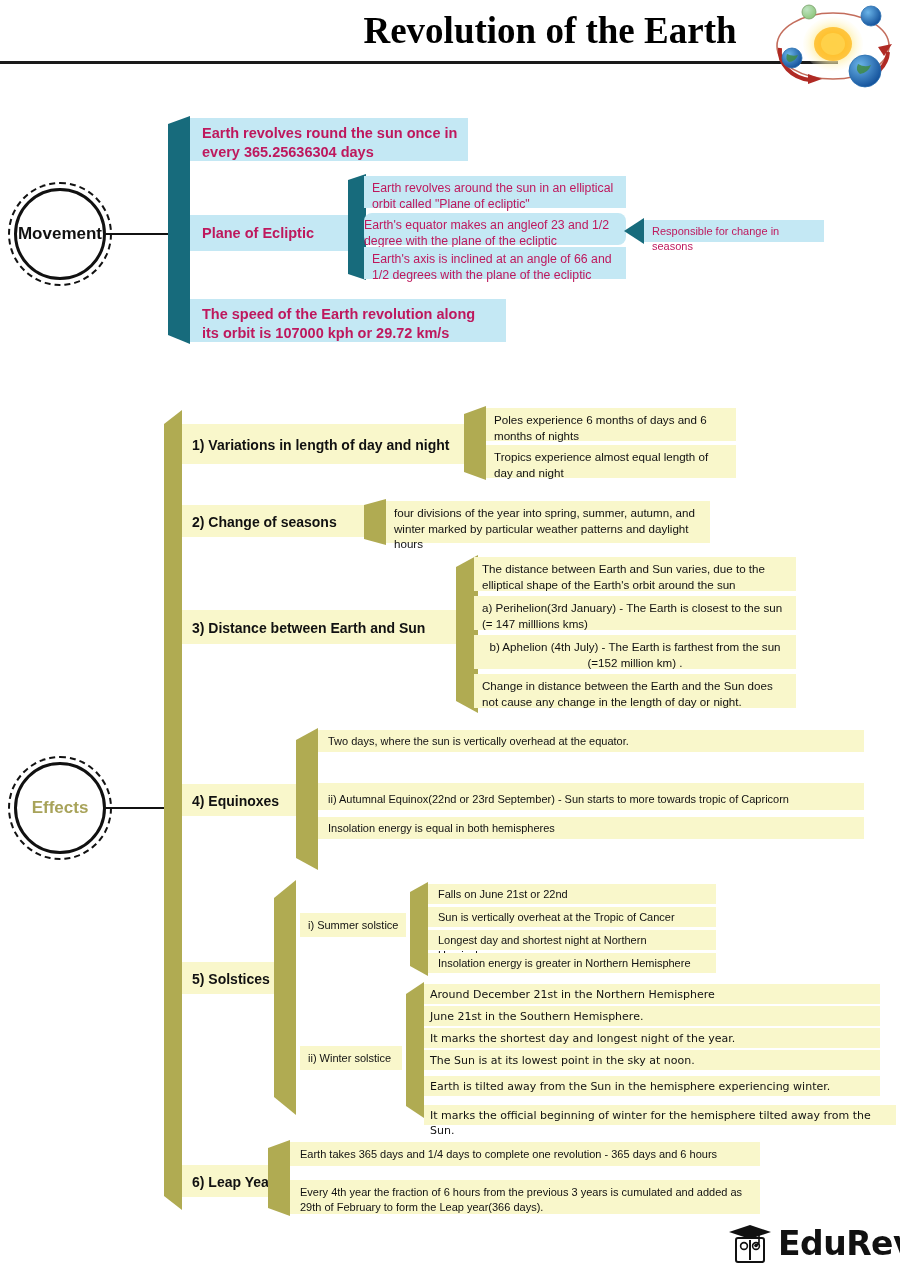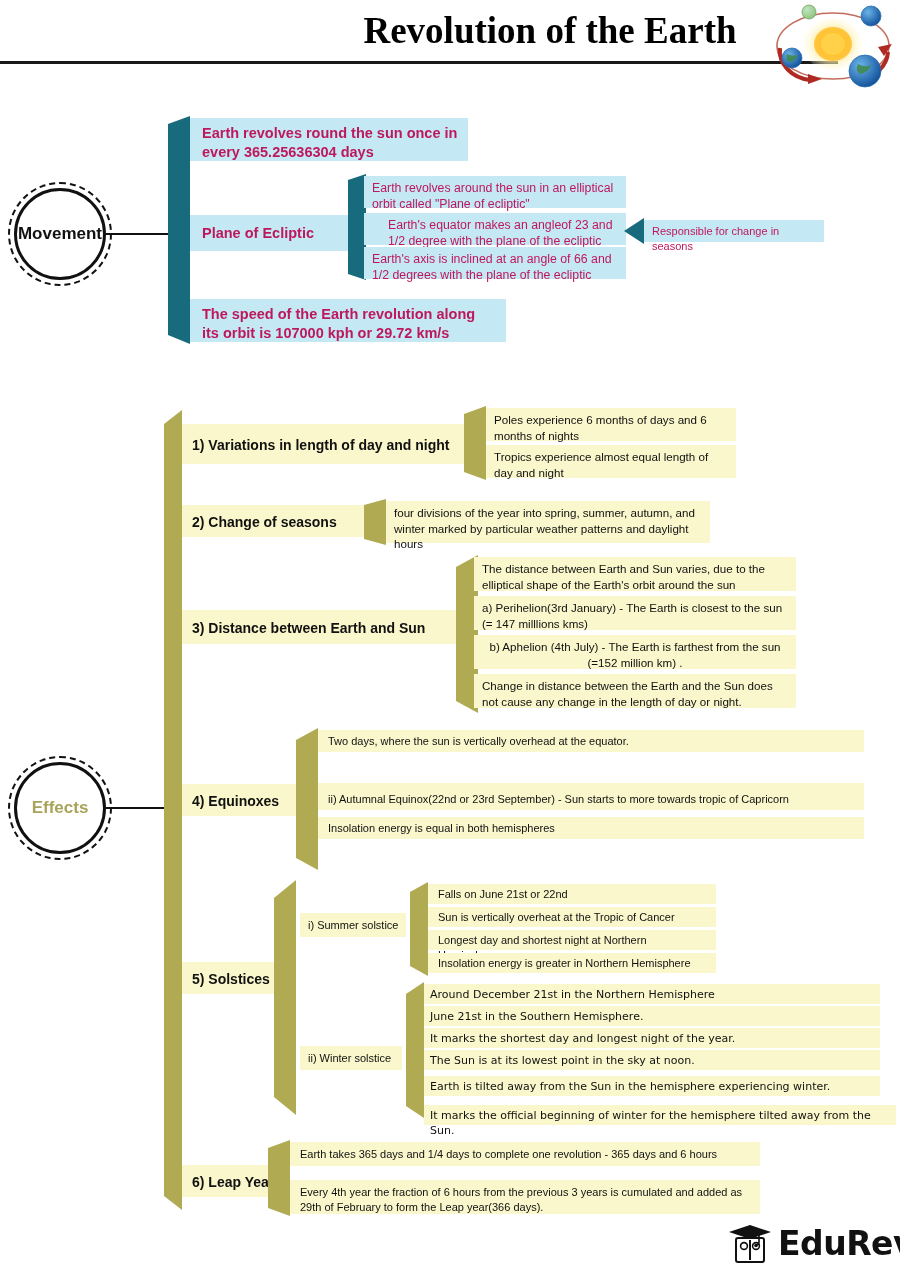--- a/index.html
+++ b/index.html
@@ -138,21 +138,21 @@
     <span class="txt">The speed of the Earth revolution along its orbit is 107000 kph or 29.72 km/s</span>
   </div>
 
   <svg class="brk" style="left:348px;top:174px;width:22px;height:106px;" viewBox="0 0 22 106" preserveAspectRatio="none">
     <path d="M0 6 L18 0 L18 106 L0 100 Z" fill="#176b7c"></path>
   </svg>
 
   <div class="box blue-box blue-sub" style="left:364px;top:176px;width:262px;height:32px;padding:4px 8px 0 8px;">
     <span class="txt">Earth revolves around the sun in an elliptical orbit called "Plane of ecliptic"</span>
   </div>
-  <div class="box blue-box blue-sub" style="left:364px;top:213px;width:262px;height:32px;padding:4px 8px 0 24px;">
+  <div class="box blue-box blue-sub" style="left:364px;top:213px;width:262px;height:32px;padding:4px 8px 0 0;border-radius:8px;">
     <span class="txt">Earth's equator makes an angleof 23 and 1/2 degree with the plane of the ecliptic</span>
   </div>
   <div class="box blue-box blue-sub" style="left:364px;top:247px;width:262px;height:32px;padding:4px 8px 0 8px;">
     <span class="txt">Earth's axis is inclined at an angle of 66 and 1/2 degrees with the plane of the ecliptic</span>
   </div>
 
   <svg class="brk" style="left:624px;top:218px;width:22px;height:26px;" viewBox="0 0 22 26" preserveAspectRatio="none">
     <path d="M0 13 L20 0 L20 26 Z" fill="#176b7c"></path>
   </svg>
   <div class="box blue-box blue-tiny" style="left:644px;top:220px;width:180px;height:22px;padding:4px 6px 0 8px;">

